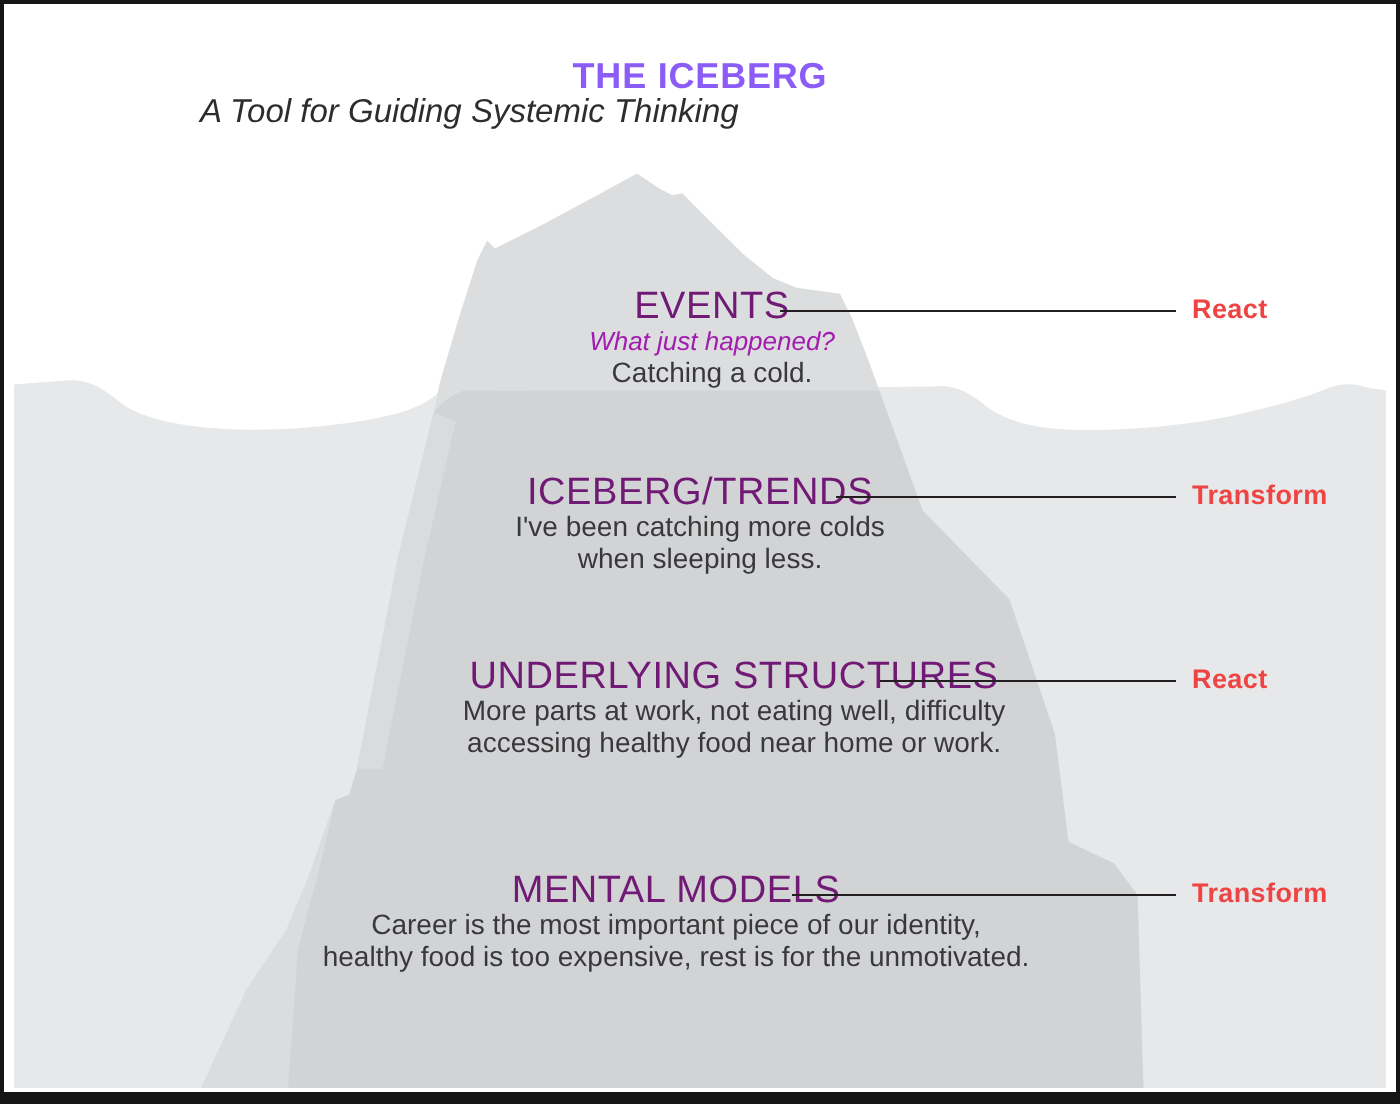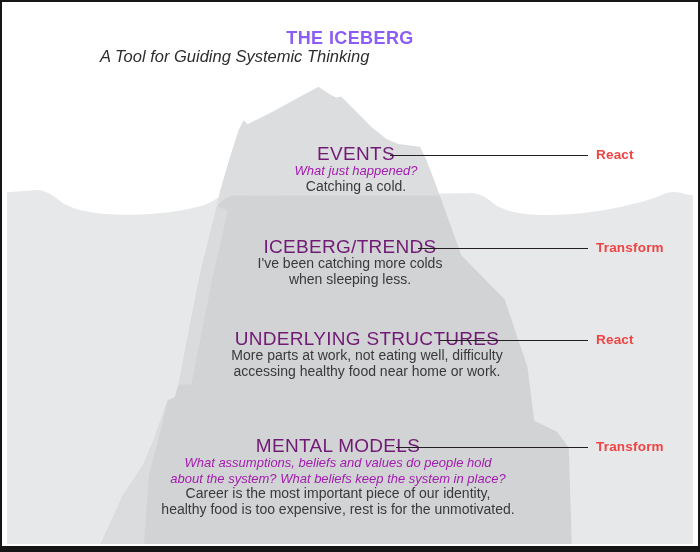--- a/index.html
+++ b/index.html
@@ -170,21 +170,19 @@
   <div class="section sec-3">
     <div class="heading">UNDERLYING STRUCTURES</div>
     <div class="examples">More parts at work, not eating well, difficulty
 accessing healthy food near home or work.</div>
   </div>
   <div class="connector conn-3"></div>
   <div class="action-label act-3">React</div>
 
   <div class="section sec-4">
     <div class="heading">MENTAL MODELS</div>
-    <div class="questions">What assumptions, beliefs and values do people hold
-about the system? What beliefs keep the system in place?</div>
     <div class="examples">Career is the most important piece of our identity,
 healthy food is too expensive, rest is for the unmotivated.</div>
   </div>
   <div class="connector conn-4"></div>
   <div class="action-label act-4">Transform</div>
 
 </div>
 
 </body></html>

